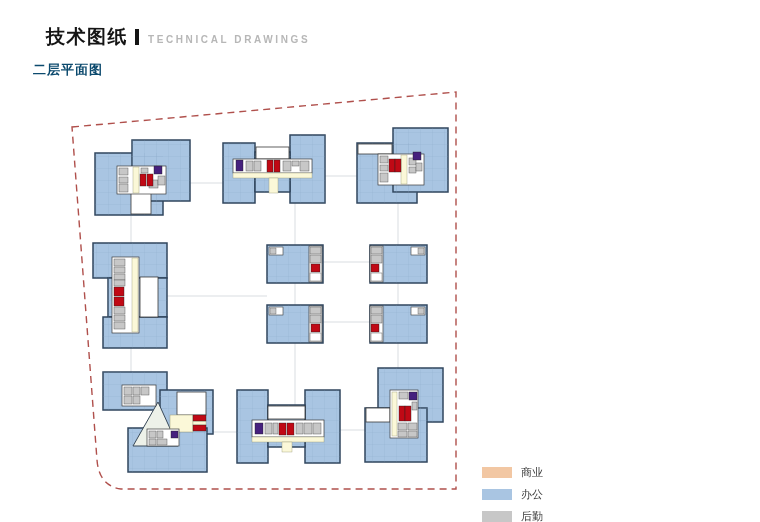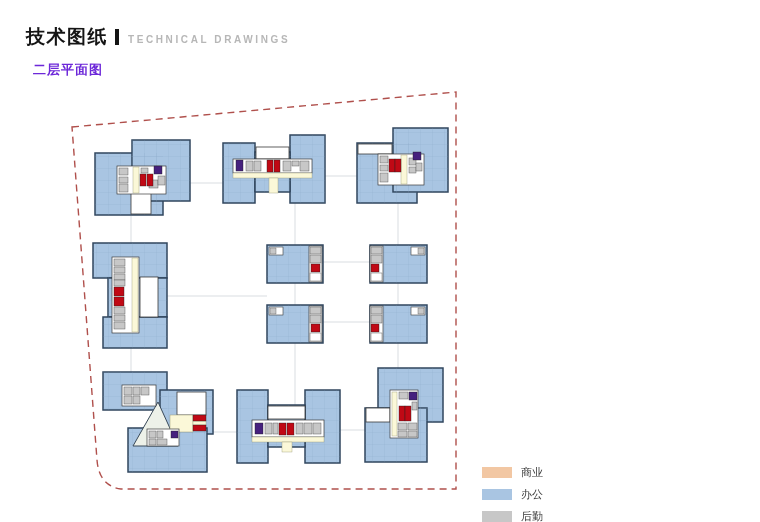--- a/index.html
+++ b/index.html
@@ -1,25 +1,25 @@
 <!DOCTYPE html>
 <html style="--c-commercial: #f2c7a3; --c-office: #a9c5e2; --c-logistics: #c7c7c7; --c-passenger: #c00915; --c-freight: #46217e; --c-public: #fbf8d8; --c-boundary: #b0504c; --c-outline: #31465e; --c-grid_line: #7f9bbc; --c-atrium: #edf1e9;"><head>
 <meta charset="utf-8">
 <style>
   html,body{margin:0;padding:0;background:#ffffff;}
   .page{
     position:relative;width:760px;height:522px;overflow:hidden;
     background:#ffffff;font-family:"Liberation Sans","DejaVu Sans",sans-serif;
   }
   
-  .header{position:absolute;left:26px;top:24px;white-space:nowrap;}
+  .header{position:absolute;left:46px;top:24px;white-space:nowrap;}
   .title-zh{font-size:19px;font-weight:bold;color:#151515;letter-spacing:1.5px;}
   .title-bar{display:inline-block;width:4px;height:16px;background:#151515;margin:0 9px 0 7px;vertical-align:-2px;}
   .title-en{font-size:10px;color:#b7b7b7;letter-spacing:2.6px;font-weight:bold;}
-  .subtitle{position:absolute;left:33px;top:61px;font-size:13px;font-weight:bold;color:#6d28d9;letter-spacing:1px;}
+  .subtitle{position:absolute;left:33px;top:61px;font-size:13px;font-weight:bold;color:#0c4a6e;letter-spacing:1px;}
   
   .plan-svg{position:absolute;left:0;top:0;}
   
   .legend{position:absolute;left:482px;top:464px;display:flex;gap:10px;}
   .legend-col{display:flex;flex-direction:column;}
   .legend-item{display:flex;align-items:center;height:16px;margin-bottom:6px;}
   .legend-chip{width:30px;height:11px;margin-right:9px;flex:0 0 auto;}
   .legend-label{font-size:11px;color:#3a3a3a;white-space:nowrap;}
 </style>
 </head>

